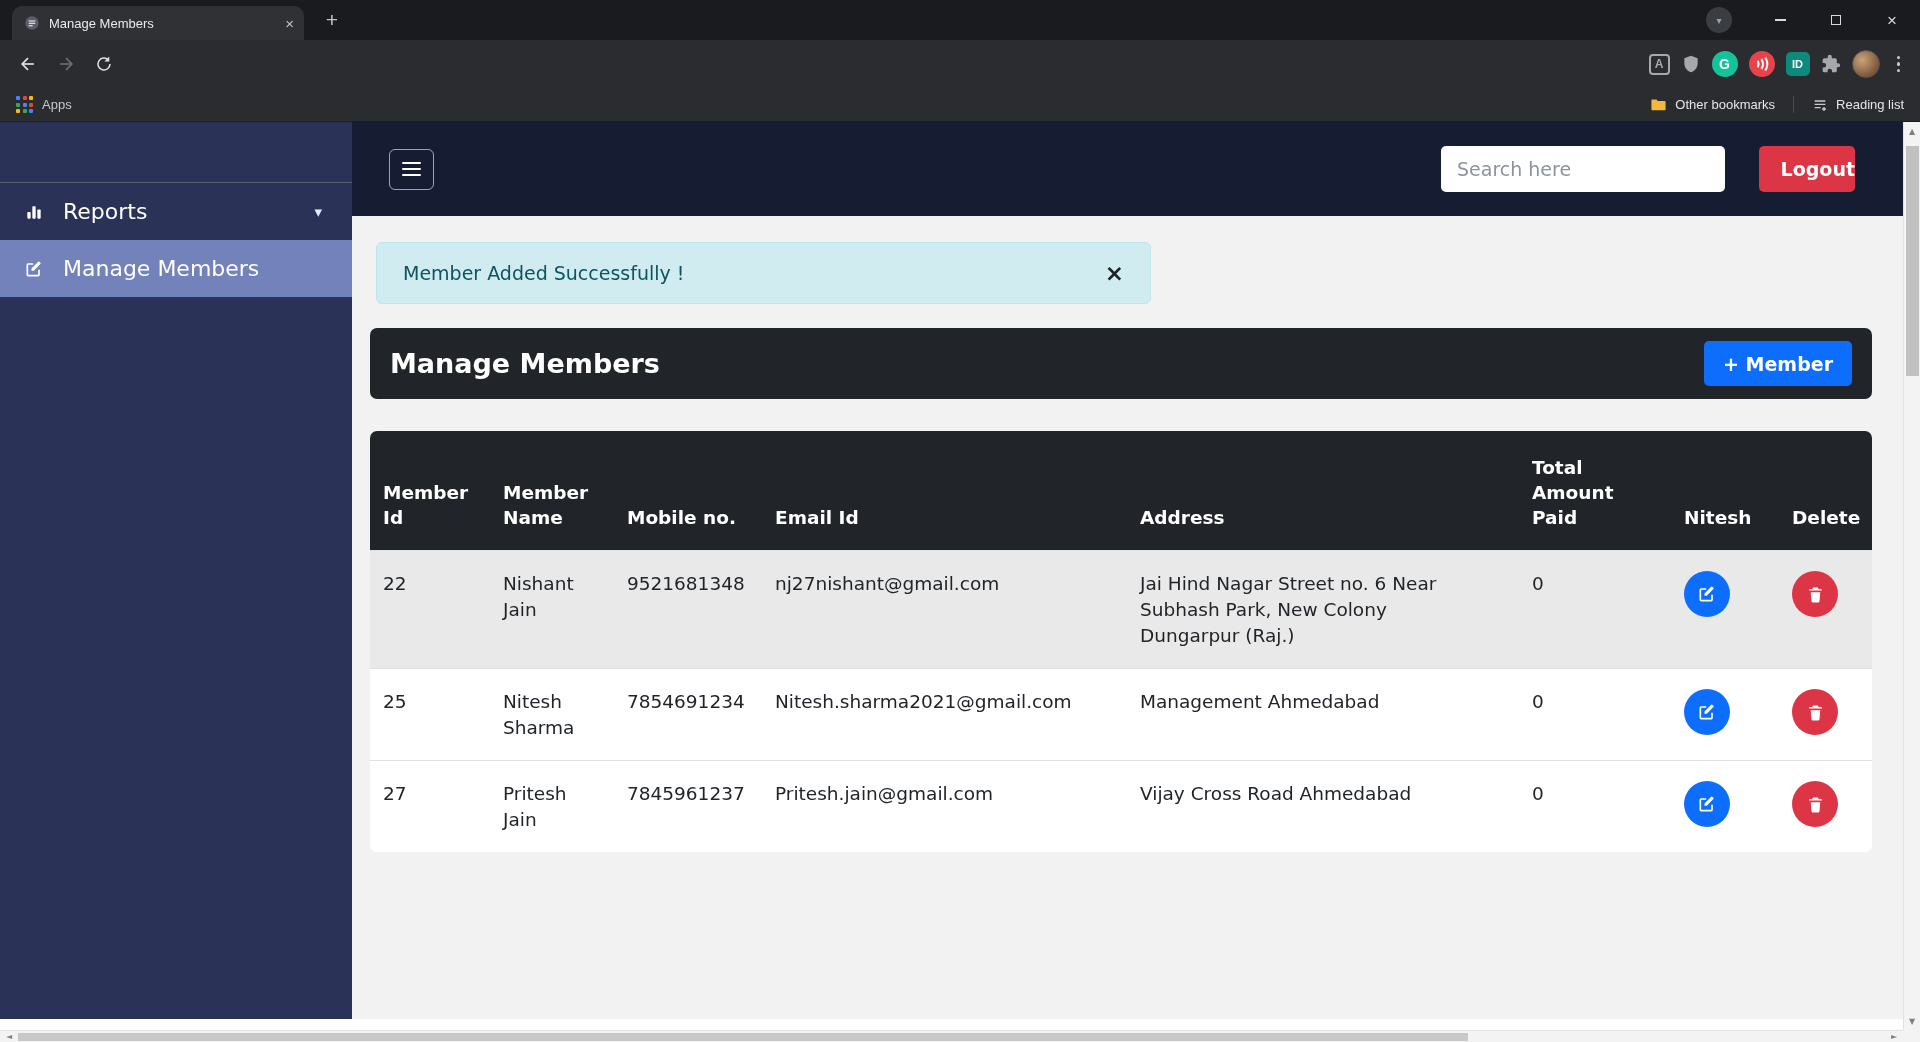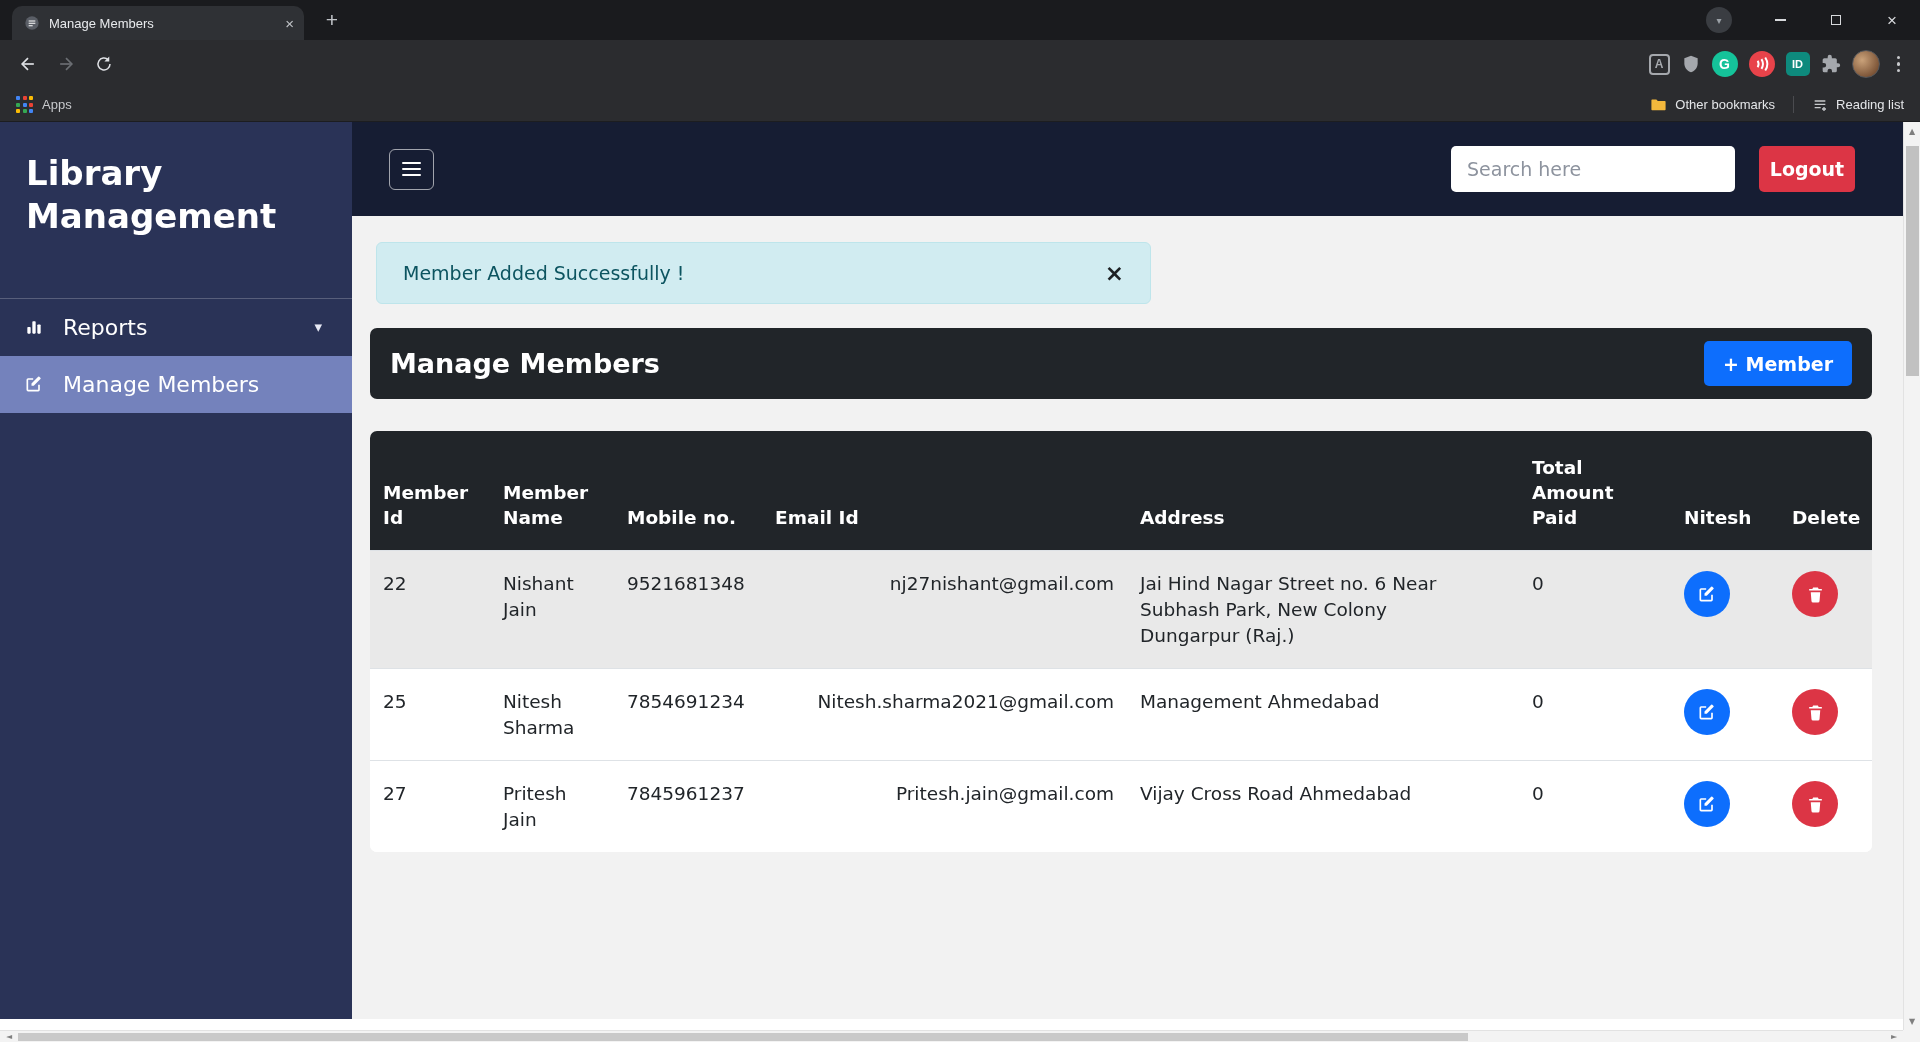--- a/index.html
+++ b/index.html
@@ -70,22 +70,22 @@
   .chev { margin-left:auto; font-size:15px; color:#e8eaf5; }
 
   .main { flex:1; background:#f2f2f2; display:flex; flex-direction:column; }
   .topbar { flex:0 0 94px; height:94px; background:#161d33; display:flex; align-items:center; padding:0 48px 0 37px; }
   .burger { width:45px; height:41px; border:1px solid rgba(255,255,255,.6); border-radius:6px; background:transparent;
             display:flex; flex-direction:column; justify-content:center; align-items:center; gap:3.5px; cursor:pointer; }
   .burger i { width:19px; height:2.5px; background:#fff; border-radius:1px; display:block; }
   .search { margin-left:auto; width:284px; height:46px; border:none; border-radius:5px; padding:0 16px;
             font-size:19px; color:#333; background:#fff; font-family:inherit; outline:none; }
   .search::placeholder { color:#8d939e; }
-  .logout { margin-left:24px; width:96px; height:46px; background:#dc3545; border:none; border-radius:5px;
-            color:#fff; font-weight:bold; font-size:19px; cursor:pointer; font-family:inherit; }
+  .logout { margin-left:34px; width:96px; height:46px; background:#dc3545; border:none; border-radius:5px;
+            color:#fff; font-weight:bold; font-size:19px; cursor:pointer; font-family:inherit;text-align:right; }
 
   .content { padding:26px 0 0 18px; }
   .alert { width:775px; height:62px; margin-left:6px; background:#d1ecf1; border:1px solid #bee5eb; border-radius:6px;
            display:flex; align-items:center; padding:0 26px; color:#0c5460; font-size:19px; }
   .alert-x { margin-left:auto; font-weight:bold; font-size:23px; color:#1d2124; cursor:pointer; line-height:1; }
 
   .panel-head { margin-top:24px; width:1502px; height:71px; background:#212529; border-radius:7px;
                 display:flex; align-items:center; padding:0 20px; }
   .panel-title { color:#fff; font-size:27px; font-weight:bold; }
   .add-btn { margin-left:auto; height:45px; padding:10px 19px; background:#0d6efd; border:none; border-radius:5px;
@@ -95,21 +95,21 @@
   table { width:100%; border-collapse:separate; border-spacing:0; table-layout:fixed; }
   th { background:#212529; color:#fff; text-align:left; vertical-align:bottom; font-size:18.5px; font-weight:bold;
        padding:24px 13px 20px; line-height:1.36; }
   th:nth-child(1){ padding-right:28px; }
   th:nth-child(6){ padding-right:44px; }
   td { font-size:18.5px; color:#212529; vertical-align:top; padding:20px 13px; line-height:1.38;
        border-top:1px solid #dee2e6; background:#fff; }
   tr.striped td { background:#e9e9e9; }
   .wrap-name { max-width:88px; }
   .wrap-address { max-width:316px; }
-  .nowrap { white-space:nowrap;text-align:right; }
+  .nowrap { white-space:nowrap; }
   .icon-btn { width:46px; height:46px; border-radius:50%; border:none; display:grid; place-items:center; cursor:pointer; }
   .icon-btn.edit { background:#0d6efd; }
   .icon-btn.del { background:#dc3545; }
 
   
   .vscroll { position:absolute; right:0; top:0; width:17px; height:908px; background:#f3f3f3; border-left:1px solid #e2e2e2; }
   .vscroll .arr { position:absolute; left:0; width:16px; height:16px; display:grid; place-items:center; color:#7f7f7f; font-size:8px; cursor:pointer; }
   .arr.up { top:1px; } .arr.down { bottom:1px; }
   .vthumb { position:absolute; left:2px; top:24px; width:13px; height:230px; background:#c1c1c1; cursor:pointer; }
   .hscroll { position:absolute; left:0; bottom:0; width:1903px; height:12px; background:#f3f3f3; border-top:1px solid #e2e2e2; }
@@ -225,21 +225,20 @@
           </svg>
       </span>
       <span class="bb-label">Reading list</span>
     </div>
   </div>
 
   <div class="page">
     <div class="app">
 
       <aside class="sidebar">
-        <div class="side-title">Library Management</div>
         <div class="side-divider"></div>
         <div id="sidebar-menu">
             <div class="side-item">
               <span class="s-icon">
                 <svg width="20" height="20" viewBox="0 0 24 24" fill="#fff">
                   <rect x="4" y="12" width="4" height="8" rx="1"></rect>
                   <rect x="10" y="5" width="4" height="15" rx="1"></rect>
                   <rect x="16" y="9" width="4" height="11" rx="1"></rect>
                 </svg>
               </span>

